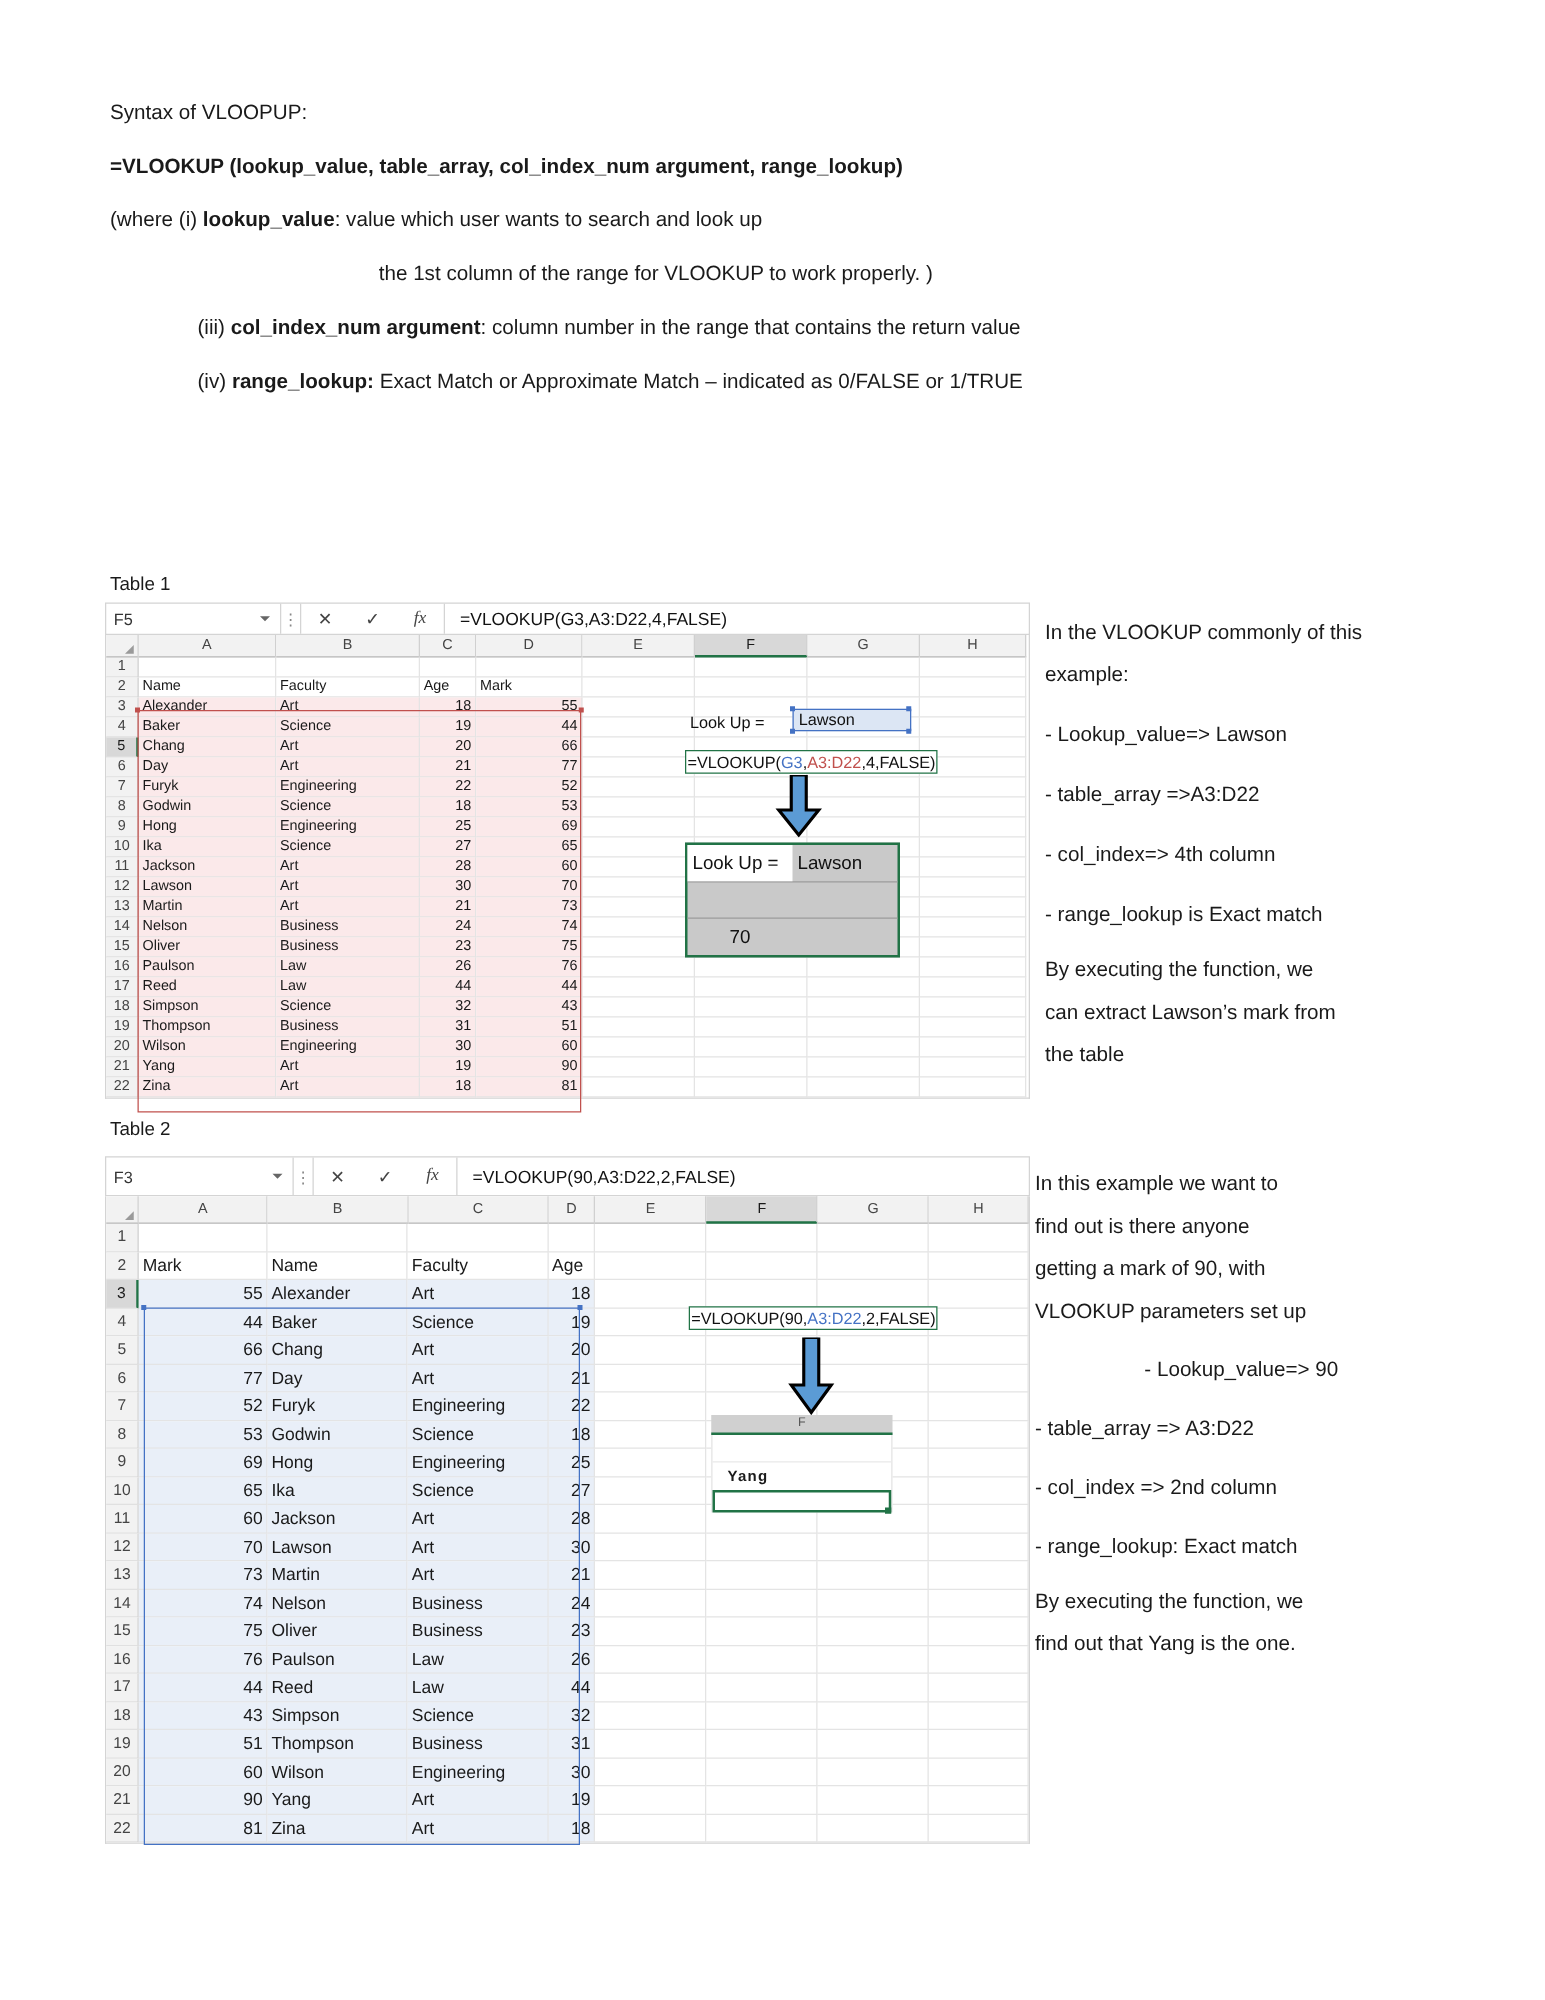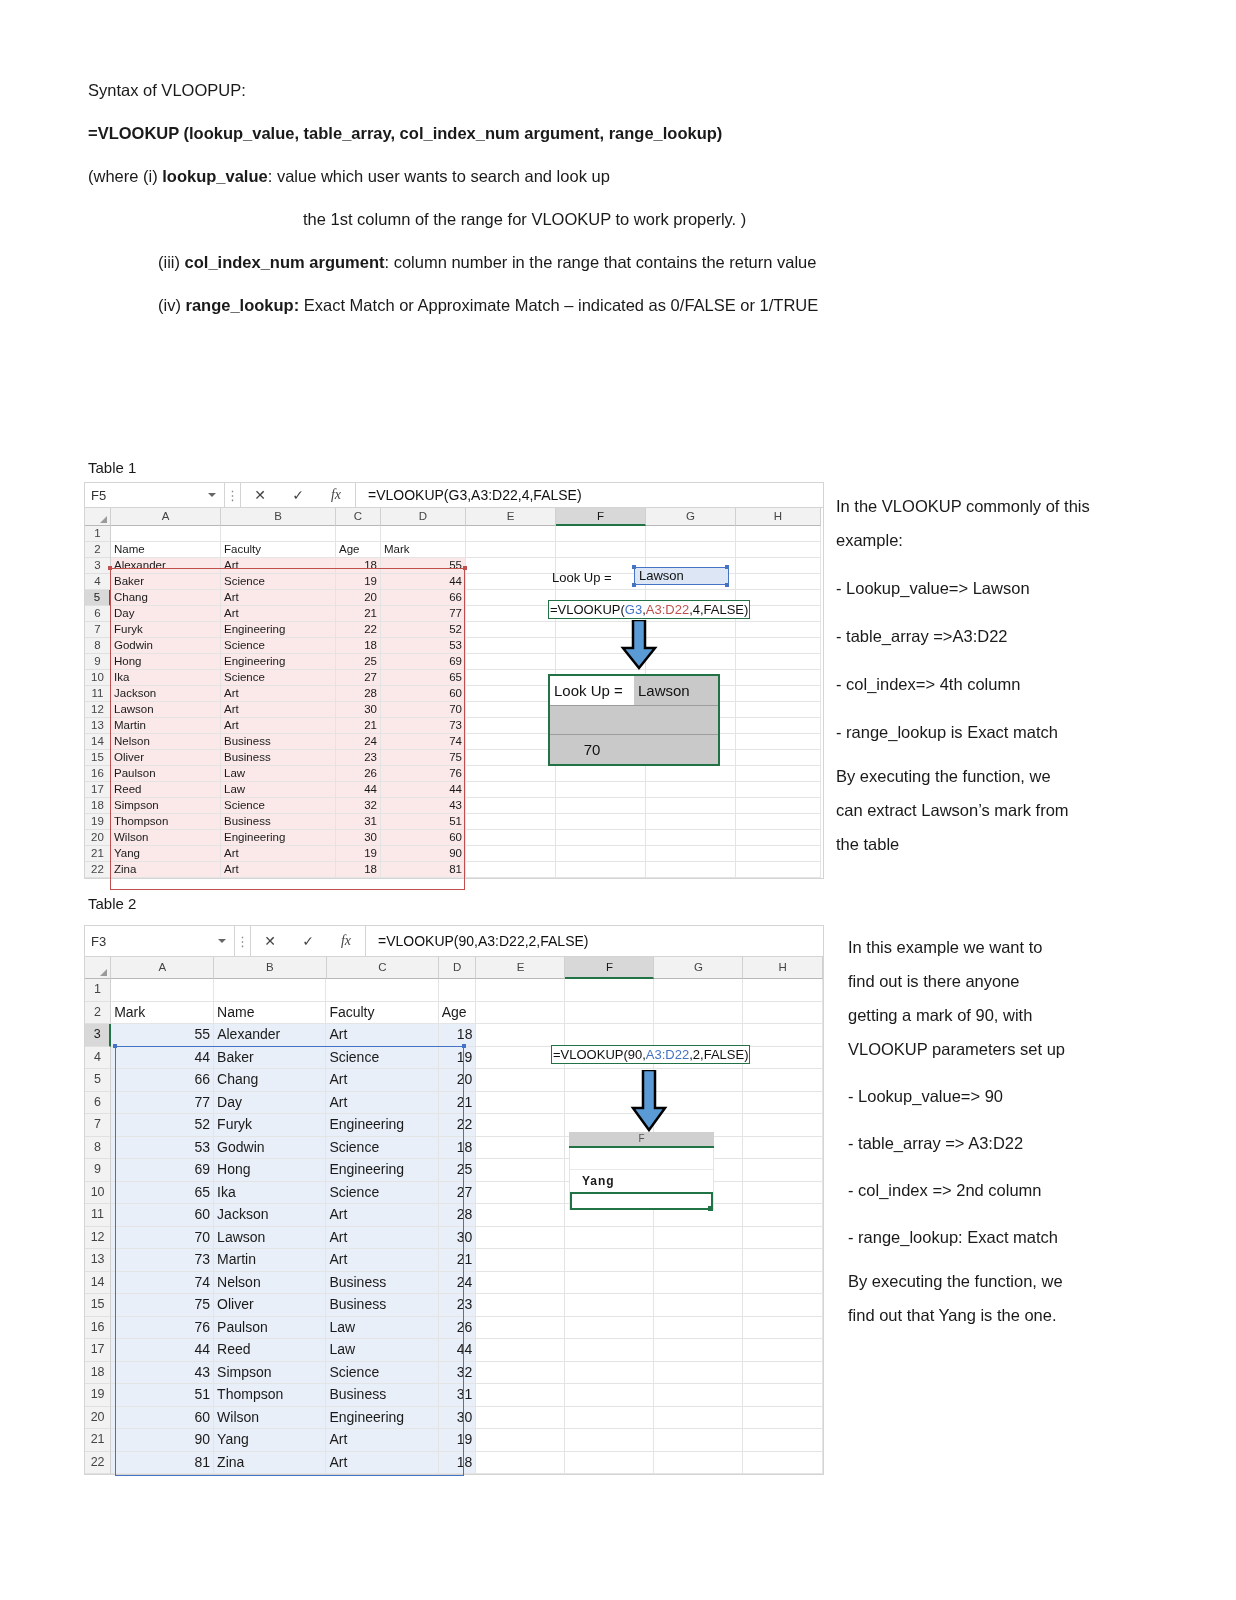--- a/index.html
+++ b/index.html
@@ -755,24 +755,24 @@
     <div class="rb2-body">
       <div class="rb2-r"></div>
       <div class="rb2-r" style="border-bottom:none;">
         <div class="rb2-val">Yang</div>
       </div>
       <div class="rb2-sel"></div>
     </div>
   </div>
 </div>
 
-<div class="notes" style="left:848px; top:930px;">
+<div class="notes" style="left:828px; top:930px;">
   <div class="nline">In this example we want to</div>
   <div class="nline">find out is there anyone</div>
   <div class="nline">getting a mark of 90, with</div>
   <div class="nline">VLOOKUP parameters set up</div>
-  <div class="nline" style="margin-top:13px;">- Lookup_value=&gt; 90</div>
+  <div class="nline" style="margin-top:13px;text-align:center;">- Lookup_value=&gt; 90</div>
   <div class="nline" style="margin-top:13px;">- table_array =&gt; A3:D22</div>
   <div class="nline" style="margin-top:13px;">- col_index =&gt; 2nd column</div>
   <div class="nline" style="margin-top:13px;">- range_lookup: Exact match</div>
   <div class="nline" style="margin-top:10px;">By executing the function, we</div>
   <div class="nline">find out that Yang is the one.</div>
 </div>
 
 </body></html>

